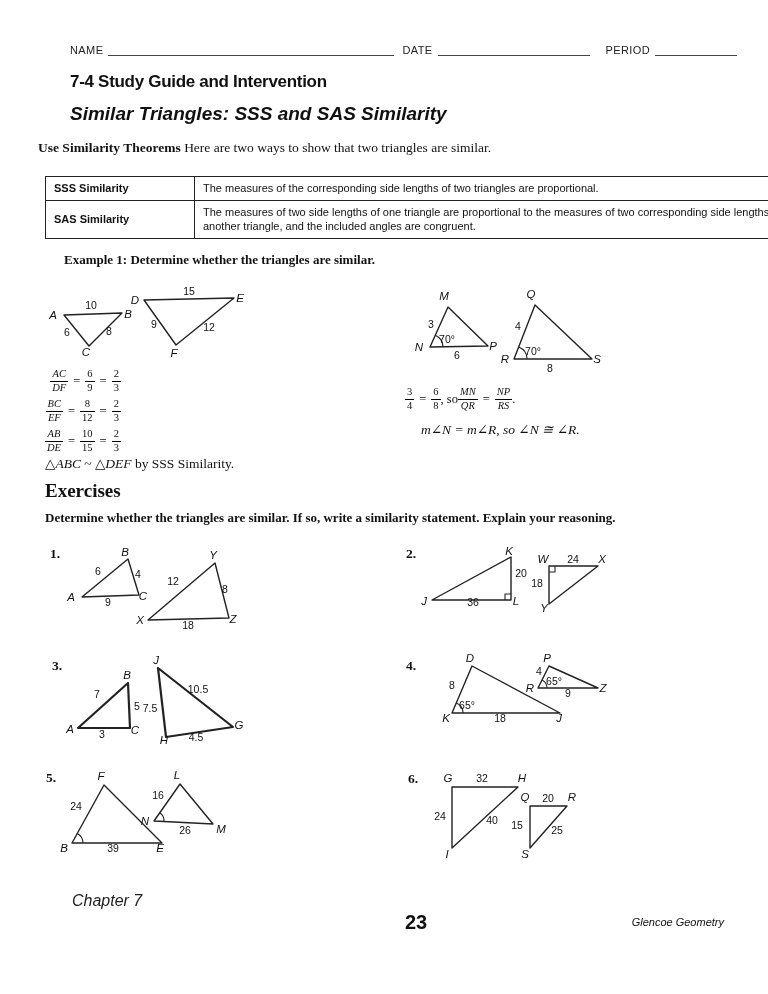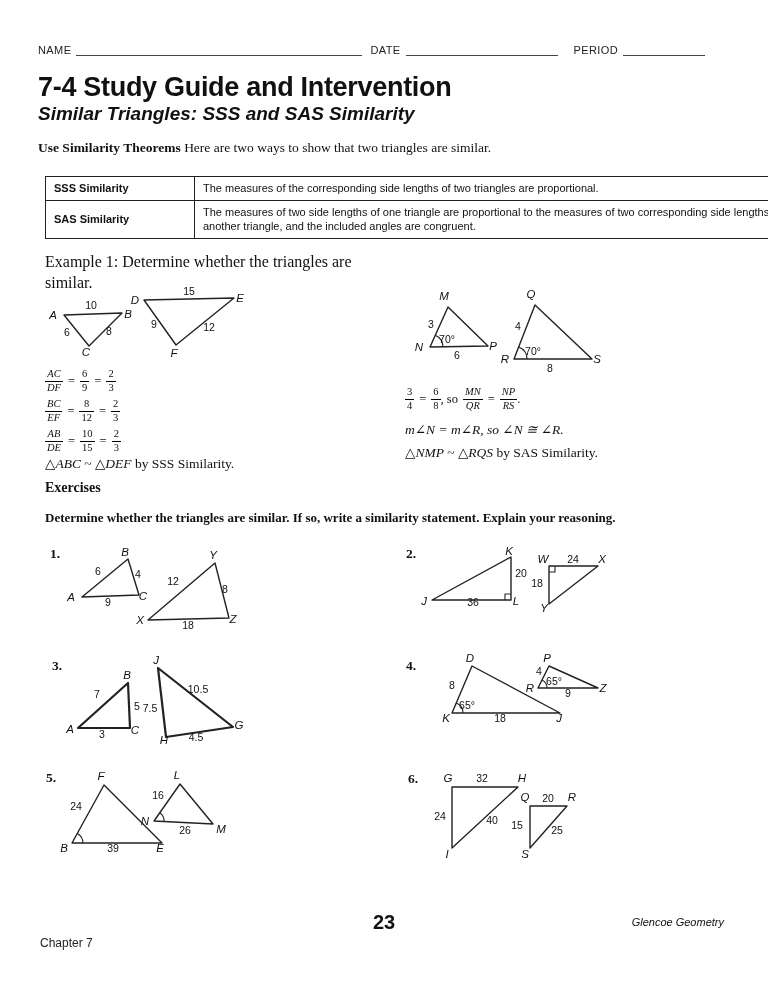--- a/index.html
+++ b/index.html
@@ -1,62 +1,62 @@
 <!DOCTYPE html>
 <html><head>
 <meta charset="utf-8">
 <style>
   html,body{margin:0;padding:0;background:#e8e8e8;}
   .page{position:relative;width:768px;height:994px;background:#ffffff;overflow:hidden;
         font-family:"Liberation Serif","DejaVu Serif",serif;color:#111;}
   .abs{position:absolute;}
-  .sans{font-family:"Liberation Sans","DejaVu Sans",sans-serif;}
+  .sans{font-family:"Liberation Sans","DejaVu Sans",sans-serif;margin-left:32px;}
   
   .topline{top:42px;left:38px;width:690px;display:flex;align-items:flex-end;font-size:11px;
            letter-spacing:.4px;color:#222;}
   .wline{border-bottom:1px solid #444;height:13px;display:inline-block;}
   .lbl{margin-right:5px;}
   
-  .title{top:72px;left:38px;font-size:27px;font-weight:700;letter-spacing:-.3px;}
+  .title{top:72px;left:38px;font-size:17px;font-weight:700;letter-spacing:-.3px;}
   .subtitle{top:103px;left:38px;font-size:19px;font-weight:700;font-style:italic;}
   .intro{top:140px;left:38px;font-size:13.5px;}
   
   .thmtable{top:176px;left:45px;width:756px;border-collapse:collapse;font-size:11px;
             font-family:"Liberation Sans","DejaVu Sans",sans-serif;}
   .thmtable td{border:1.6px solid #222;padding:4px 8px;vertical-align:middle;line-height:1.32;}
   .thmtable td.term{width:132px;font-weight:700;}
   
-  .exheading{font-size:16px;font-weight:400;width:330px;line-height:1.3;}
+  .exheading{font-size:13px;font-weight:700;width:330px;line-height:1.3;text-align:right;}
   
   .eqcol{display:flex;flex-direction:column;}
-  .eqrow{height:30px;display:flex;align-items:center;font-size:12.5px;}
+  .eqrow{height:30px;display:flex;align-items:center;font-size:12.5px;justify-content:flex-end;}
   .frac{display:inline-block;text-align:center;vertical-align:middle;font-size:10.5px;line-height:1.2;}
   .frac .fn{display:block;border-bottom:1px solid #000;padding:0 2px;}
   .frac .fd{display:block;padding:0 2px;}
   .fi{font-style:italic;}
   .eqs{margin:0 5px;}
-  .soword{margin-right:5px;}
+  .soword{}
   .mathline{font-size:13.5px;font-style:italic;}
   .concl{font-size:13.5px;}
   .concl i{font-style:italic;}
   
-  .exs-head{top:480px;left:45px;font-size:14px;font-weight:700;}
+  .exs-head{top:480px;left:45px;font-size:19px;font-weight:700;}
   .exs-dir{top:510px;left:45px;font-size:13px;font-weight:700;}
   .exnum{font-size:13.5px;font-weight:700;}
   
   .fig{position:absolute;}
   .fig svg{display:block;overflow:visible;}
   .fig path{stroke:#222;fill:none;stroke-width:1.4;stroke-linejoin:round;}
   .fig path.bold{stroke-width:2.2;}
   .fig path.mark{stroke-width:1.1;}
   .fig text{fill:#111;}
   .vl{font-family:"Liberation Sans","DejaVu Sans",sans-serif;font-style:italic;font-size:11.5px;text-anchor:middle;}
   .ml{font-family:"Liberation Sans","DejaVu Sans",sans-serif;font-size:10.5px;text-anchor:middle;}
   
-  .foot-left{top:936px;left:40px;font-size:12px;color:#222;}
+  .foot-left{top:892px;left:40px;font-size:16px;color:#222;font-style:italic;}
   .foot-page{top:911px;left:0;width:768px;text-align:center;font-size:20px;font-weight:700;}
   .foot-right{top:916px;right:44px;font-size:11px;font-style:italic;}
 </style>
 </head>
 <body>
 
 <div class="page">
 
   <div class="abs topline sans">
     <span class="lbl">NAME</span>
@@ -211,25 +211,22 @@
         <span class="fd">QR</span>
       </span>
     <span class="eqs">=</span>
     <span class="frac fi">
         <span class="fn">NP</span>
         <span class="fd">RS</span>
       </span>
     <span>.</span>
   </div>
 
-  <div class="abs mathline" style="top:421px;left:405px;">m∠N = m∠R, so ∠N ≅ ∠R.</div>
-
-  <div class="abs concl" style="top:444px;left:405px;">
-    <span>△</span><i>NMP</i><span> ~ </span><span>△</span><i>RQS</i><span> by SAS Similarity.</span>
-  </div>
+  <div class="abs mathline" style="top:421px;left:421px;">m∠N = m∠R, so ∠N ≅ ∠R.</div>
+
 
   <div class="abs exs-head">Exercises</div>
   <div class="abs exs-dir">Determine whether the triangles are similar. If so, write a similarity statement. Explain your reasoning.</div>
 
   <span class="abs exnum" style="top:546px;left:50px;">1.</span>
   <span class="abs exnum" style="top:546px;left:406px;">2.</span>
   <span class="abs exnum" style="top:658px;left:52px;">3.</span>
   <span class="abs exnum" style="top:658px;left:406px;">4.</span>
   <span class="abs exnum" style="top:770px;left:46px;">5.</span>
   <span class="abs exnum" style="top:771px;left:408px;">6.</span>

